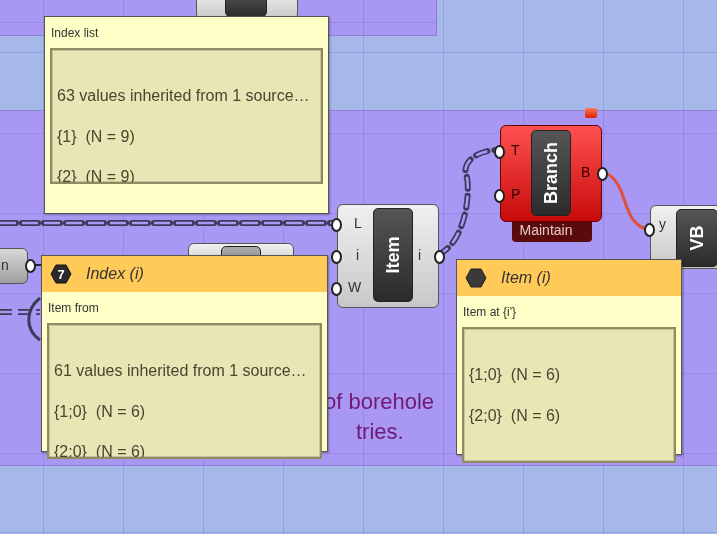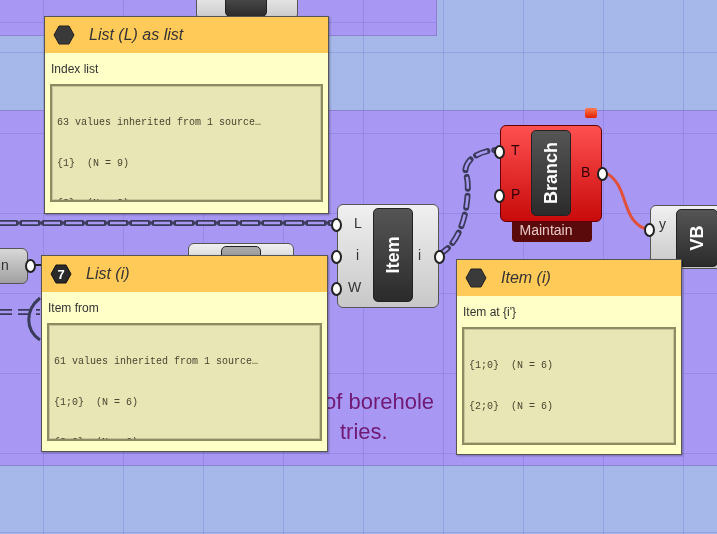--- a/index.html
+++ b/index.html
@@ -28,37 +28,37 @@
   .comp .core span { position:absolute; left:50%; top:50%; transform:translate(-50%,-50%) rotate(-90deg); white-space:nowrap; }
   .port { position:absolute; font-size:14px; color:#333; font-family:"Liberation Sans", sans-serif; }
   .grip { position:absolute; width:7px; height:10px; border-radius:50%; background:#fff; border:2px solid #222; }
 
   .tip { position:absolute; background:#ffffc8; border:1px solid #555; box-shadow:1px 1px 2px rgba(0,0,0,.3); }
   .tip .hdr { background:#ffca58; height:36px; position:relative; }
   .tip .hdr .hex { position:absolute; left:8px; top:8px; width:22px; height:20px; }
   .tip .hdr .title { position:absolute; left:44px; top:9px; font-style:italic; font-size:16px; color:#333; }
   .tip .desc { font-size:12px; color:#333; padding:9px 6px 0 6px; height:22px; }
   .tip .box { margin:0 5px 5px 5px; background:#e8e6b4; border:2px solid #8e8a62; box-shadow:inset 0 0 0 1px #c8c59a;
-              font-family:Liberation Mono, monospace; font-size:10px; color:#4a4530; padding:3px 5px; line-height:13.5px; white-space:pre; overflow:hidden; }
+              font-family:Liberation Sans, sans-serif; font-size:16px; color:#4a4530; padding:12px 5px; line-height:13.5px; white-space:pre; overflow:hidden; }
   .bg-text { position:absolute; font-size:22px; color:#701a75; line-height:30px; }
 </style>
 </head>
 <body>
 
 <div class="grid"></div>
 <div class="group top">
     <div class="gridov"></div>
   </div>
 <div class="group main">
     <div class="gridov"></div>
   </div>
 
 <div class="bg-text" style="left:324px;top:387px;">
   <div>of borehole</div>
-  <div style="margin-left:16px">tries.</div>
+  <div style="margin-left:32px">tries.</div>
 </div>
 
 <svg class="wires" width="717" height="534">
 
   <path d="M0 223 L338 223" stroke="#3a3a5a" stroke-width="6" fill="none" stroke-dasharray="16 6" stroke-linecap="round"></path>
   <path d="M0 223 L338 223" stroke="#a898f3" stroke-width="2.5" fill="none" stroke-dasharray="16 6"></path>
 
   <path d="M438 255 C470 240, 470 180, 466 175 C462 160, 480 150, 498 150" stroke="#3a3a5a" stroke-width="6" fill="none" stroke-dasharray="12 7" stroke-linecap="round"></path>
   <path d="M438 255 C470 240, 470 180, 466 175 C462 160, 480 150, 498 150" stroke="#a898f3" stroke-width="2.5" fill="none" stroke-dasharray="12 7"></path>
 
@@ -115,46 +115,40 @@
 
 <div class="comp" style="left:650px;top:205px;width:80px;height:62px;">
   <div class="core" style="left:25px;top:3px;width:40px;height:56px;font-size:18px;">
       <span>VB</span>
     </div>
   <div class="port" style="left:8px;top:10px;">y</div>
 </div>
 <div class="grip" style="left:644px;top:223px;"></div>
 
 <div class="tip" style="left:44px;top:16px;width:283px;height:196px;">
-  <div class="hdr">
-    <svg class="hex" viewBox="0 0 22 20">
-        <polygon points="6,1 16,1 21,10 16,19 6,19 1,10" fill="#3a3a3a" stroke="#222"></polygon>
-      </svg>
-    <div class="title">List (L) as list</div>
-  </div>
   <div class="desc">Index list</div>
   <div class="box" style="height:108px;">
     <div>63 values inherited from 1 source…</div>
     <div>{1}  (N = 9)</div>
     <div>{2}  (N = 9)</div>
     
     
     
     
     
   </div>
 </div>
 
 <div class="tip" style="left:41px;top:255px;width:285px;height:195px;">
   <div class="hdr">
     <svg class="hex" viewBox="0 0 22 20">
       <polygon points="6,1 16,1 21,10 16,19 6,19 1,10" fill="#2a2a2a" stroke="#111"></polygon>
       <text x="11" y="15" text-anchor="middle" font-size="13" font-weight="bold" fill="#fff" font-family="Liberation Sans, sans-serif">7</text>
     </svg>
-    <div class="title">List (i)</div>
+    <div class="title">Index (i)</div>
   </div>
   <div class="desc">Item from</div>
   <div class="box" style="height:108px;">
     <div>61 values inherited from 1 source…</div>
     <div>{1;0}  (N = 6)</div>
     <div>{2;0}  (N = 6)</div>
     
     
     
     

